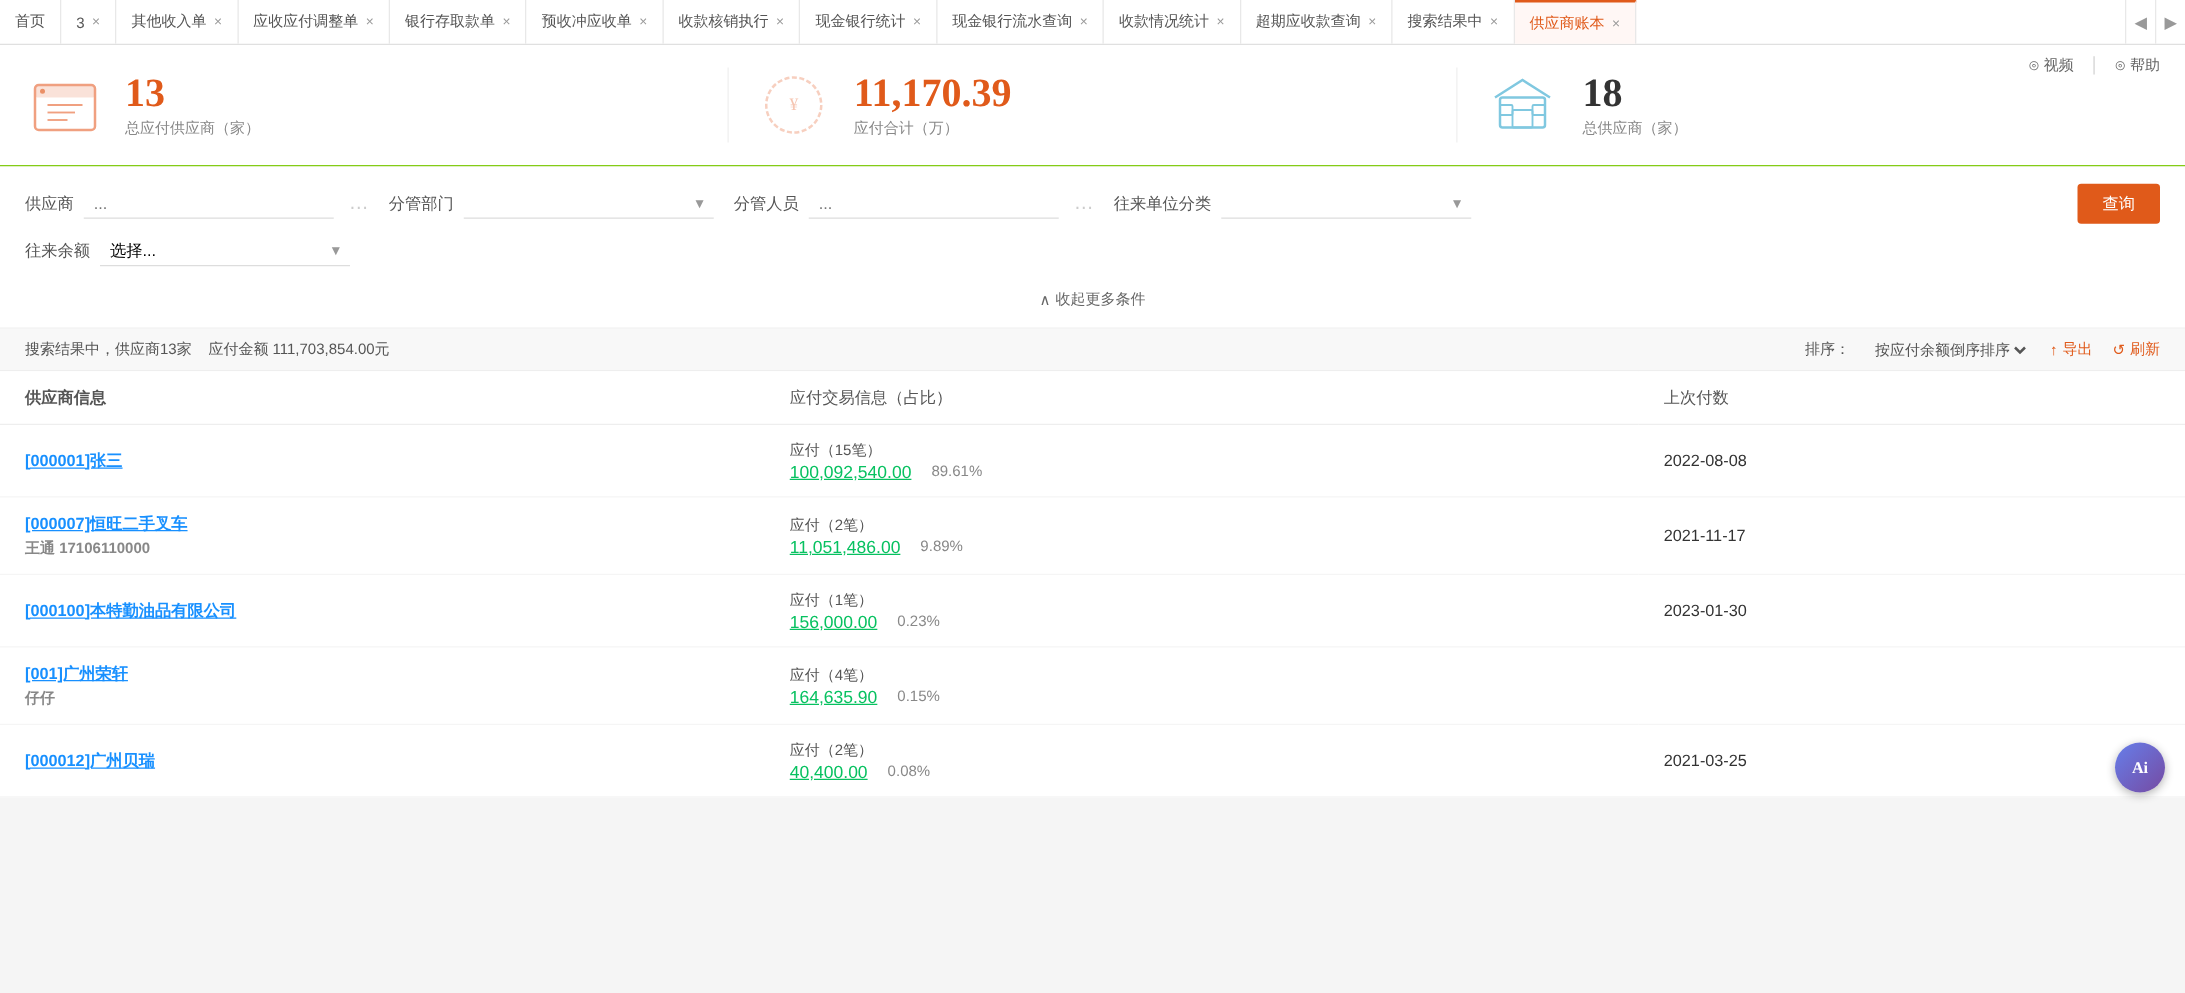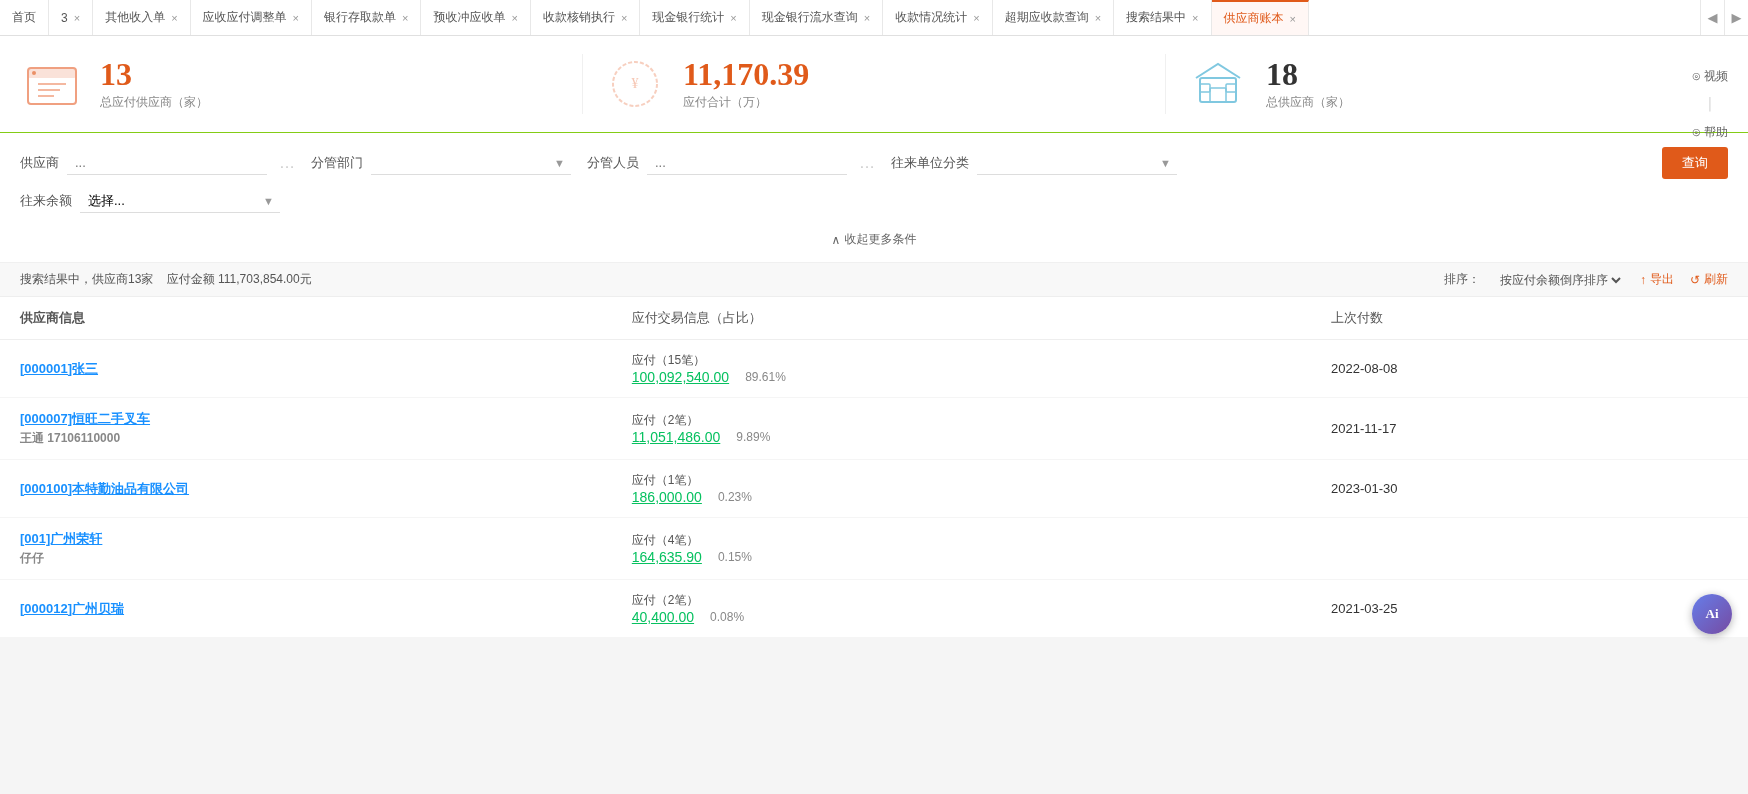--- a/index.html
+++ b/index.html
@@ -26,21 +26,21 @@
       background: #fff; display: flex; align-items: center; padding: 16px 20px;
       border-bottom: 1px solid #84cc16; position: relative; font-family: Liberation Serif, serif;
     }
     .summary-card { display: flex; align-items: center; flex: 1; }
     .summary-icon { width: 64px; height: 64px; margin-right: 16px; display: flex; align-items: center; justify-content: center; }
     .summary-icon svg { width: 56px; height: 56px; }
     .summary-info { }
     .summary-number { font-size: 32px; font-weight: bold; color: #e05a1a; line-height: 1.1; }
     .summary-label { font-size: 12px; color: #888; margin-top: 2px; }
     .summary-divider { width: 1px; height: 60px; background: #f0f0f0; margin: 0 20px; }
-    .header-right { position: absolute; right: 20px; top: 32px; display: flex; align-items: center; gap: 12px; font-size: 12px; color: #666; flex-direction: column; }
+    .header-right { position: absolute; right: 20px; top: 8px; display: flex; align-items: center; gap: 12px; font-size: 12px; color: #666; }
     .header-right span { cursor: pointer; }
 
     
     .filter-section {
       background: #fff; padding: 14px 20px 10px; border-bottom: 1px solid #f0f0f0;
     }
     .filter-row { display: flex; align-items: center; margin-bottom: 10px; gap: 16px; flex-wrap: wrap; }
     .filter-item { display: flex; align-items: center; gap: 8px; }
     .filter-label { font-size: 13px; color: #555; white-space: nowrap; }
     .filter-input {
@@ -327,21 +327,21 @@
               <span class="transaction-pct">9.89%</span>
             </div>
           </td>
           <td class="col-lastpay">2021-11-17</td>
         </tr>
         <tr>
           <td class="col-supplier"><a class="supplier-link">[000100]本特勤油品有限公司</a></td>
           <td class="col-transaction">
             <div class="transaction-label">应付（1笔）</div>
             <div style="display: flex; align-items: center; gap: 8px;">
-              <span class="transaction-amount">186,000.00</span>
+              <span class="transaction-amount">156,000.00</span>
               <span class="transaction-pct">0.23%</span>
             </div>
           </td>
           <td class="col-lastpay">2023-01-30</td>
         </tr>
         <tr>
           <td class="col-supplier"><a class="supplier-link">[001]广州荣轩</a><div class="supplier-sub">仔仔</div></td>
           <td class="col-transaction">
             <div class="transaction-label">应付（4笔）</div>
             <div style="display: flex; align-items: center; gap: 8px;">

